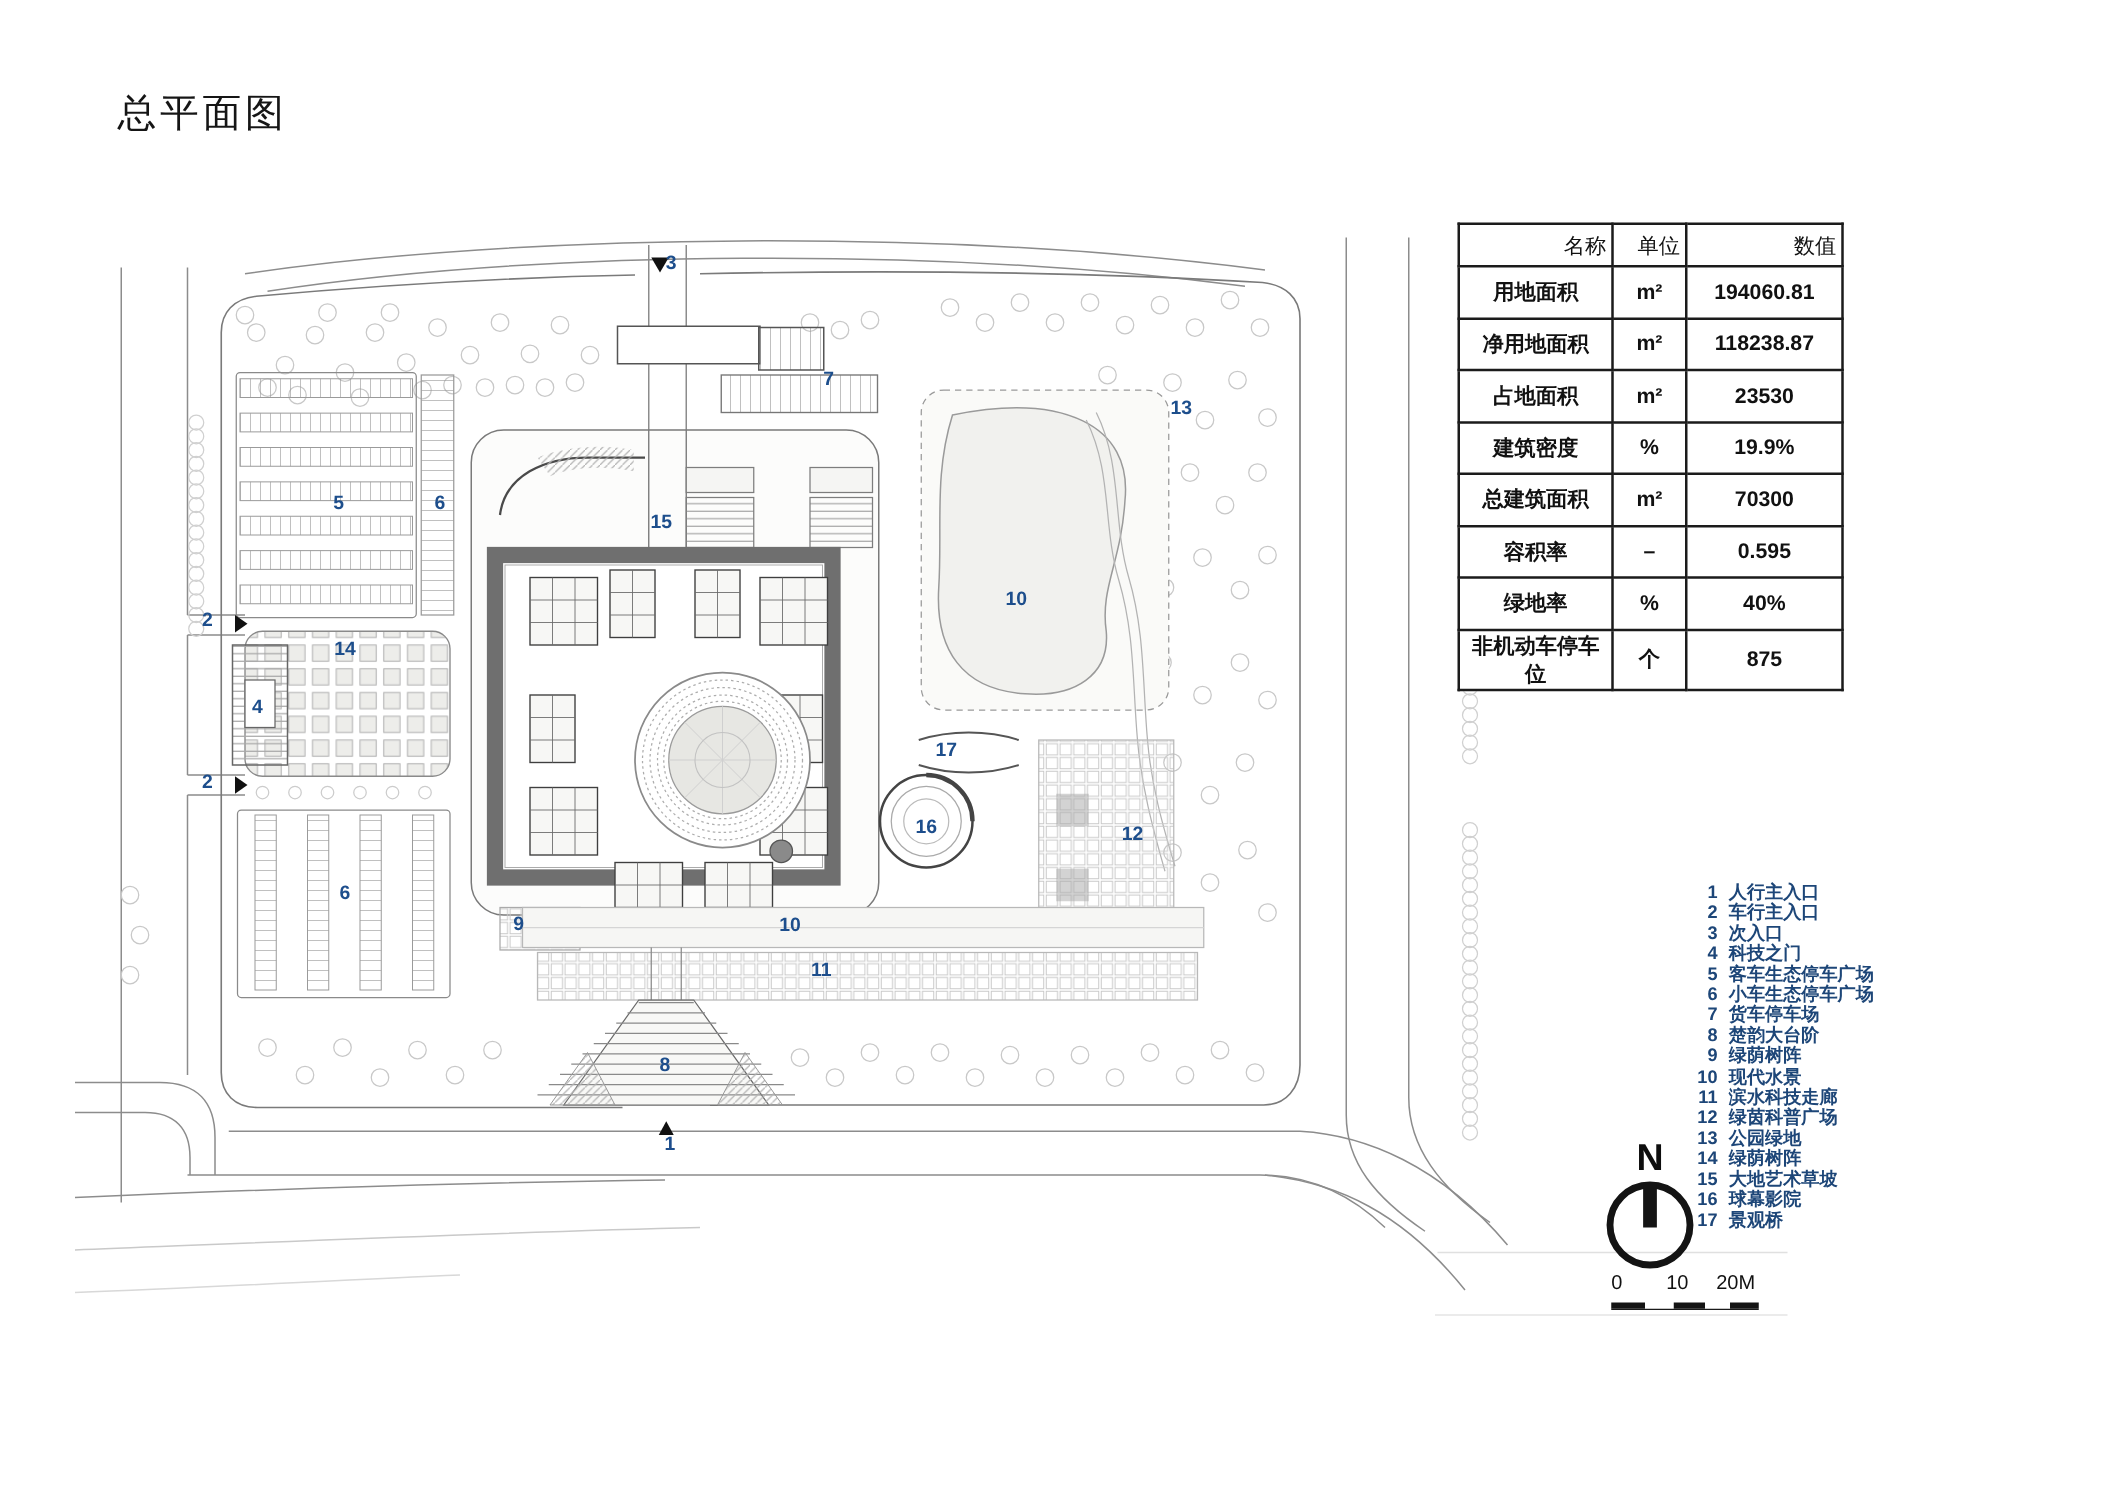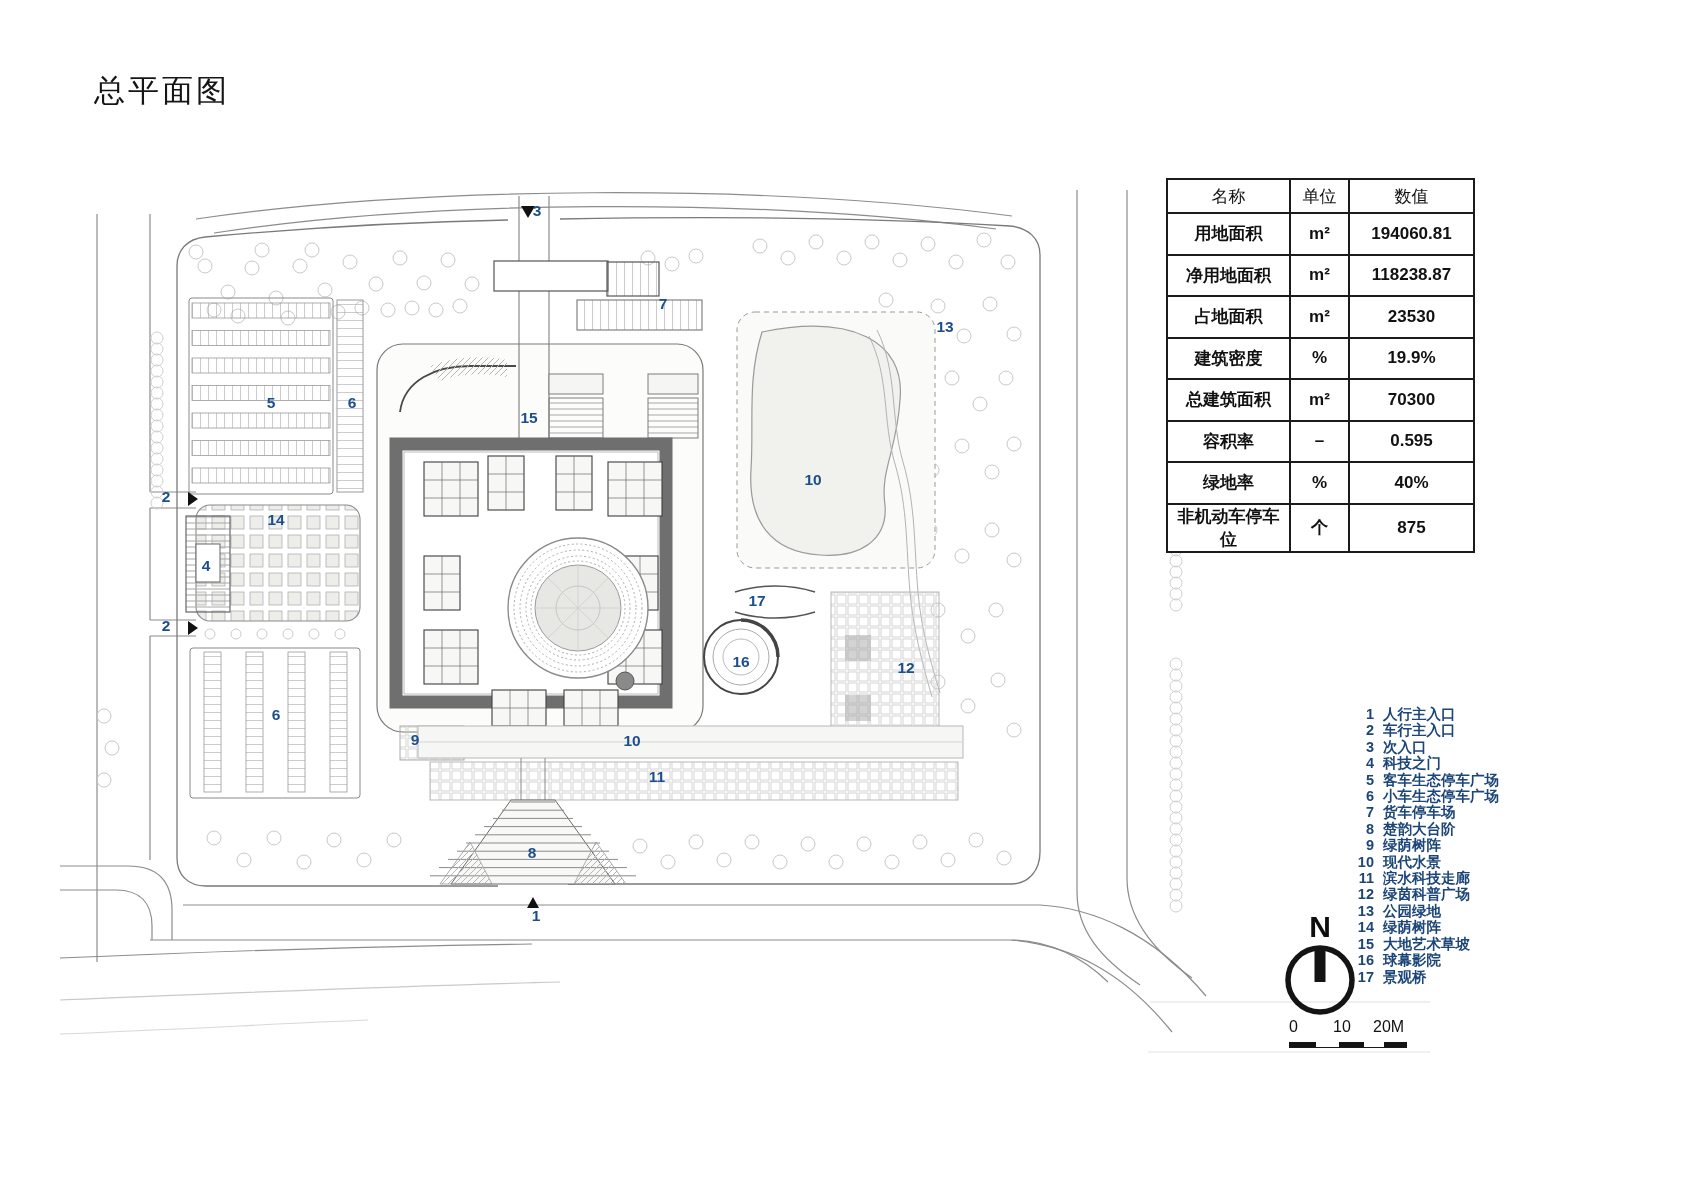--- a/index.html
+++ b/index.html
@@ -19,21 +19,21 @@
   }
   
   table.stats{
     position:absolute;left:1166px;top:178px;border-collapse:collapse;
     table-layout:fixed;background:#fff;
   }
   table.stats th,table.stats td{
     border:2px solid #1b1b1b;text-align:center;vertical-align:middle;
     font-size:17px;font-weight:400;padding:0 4px;color:#111;
   }
-  table.stats th{height:32px;}
+  table.stats th{height:32px;text-align:right;}
   table.stats td{height:39.5px;font-weight:bold;}
   .colname{width:123px;} .colunit{width:59px;} .colval{width:125px;}
   
   .legend{position:absolute;left:1352px;top:706px;}
   .lg-row{display:flex;line-height:16.4px;font-size:14.5px;font-weight:600;color:#1d4678;}
   .lg-num{width:22px;text-align:right;margin-right:9px;}
   .lg-label{white-space:nowrap;}
   
   .compass{position:absolute;left:1274px;top:912px;width:92px;text-align:center;}
   .compass-n{font-size:30px;font-weight:700;color:#0e0e0e;line-height:30px;}

